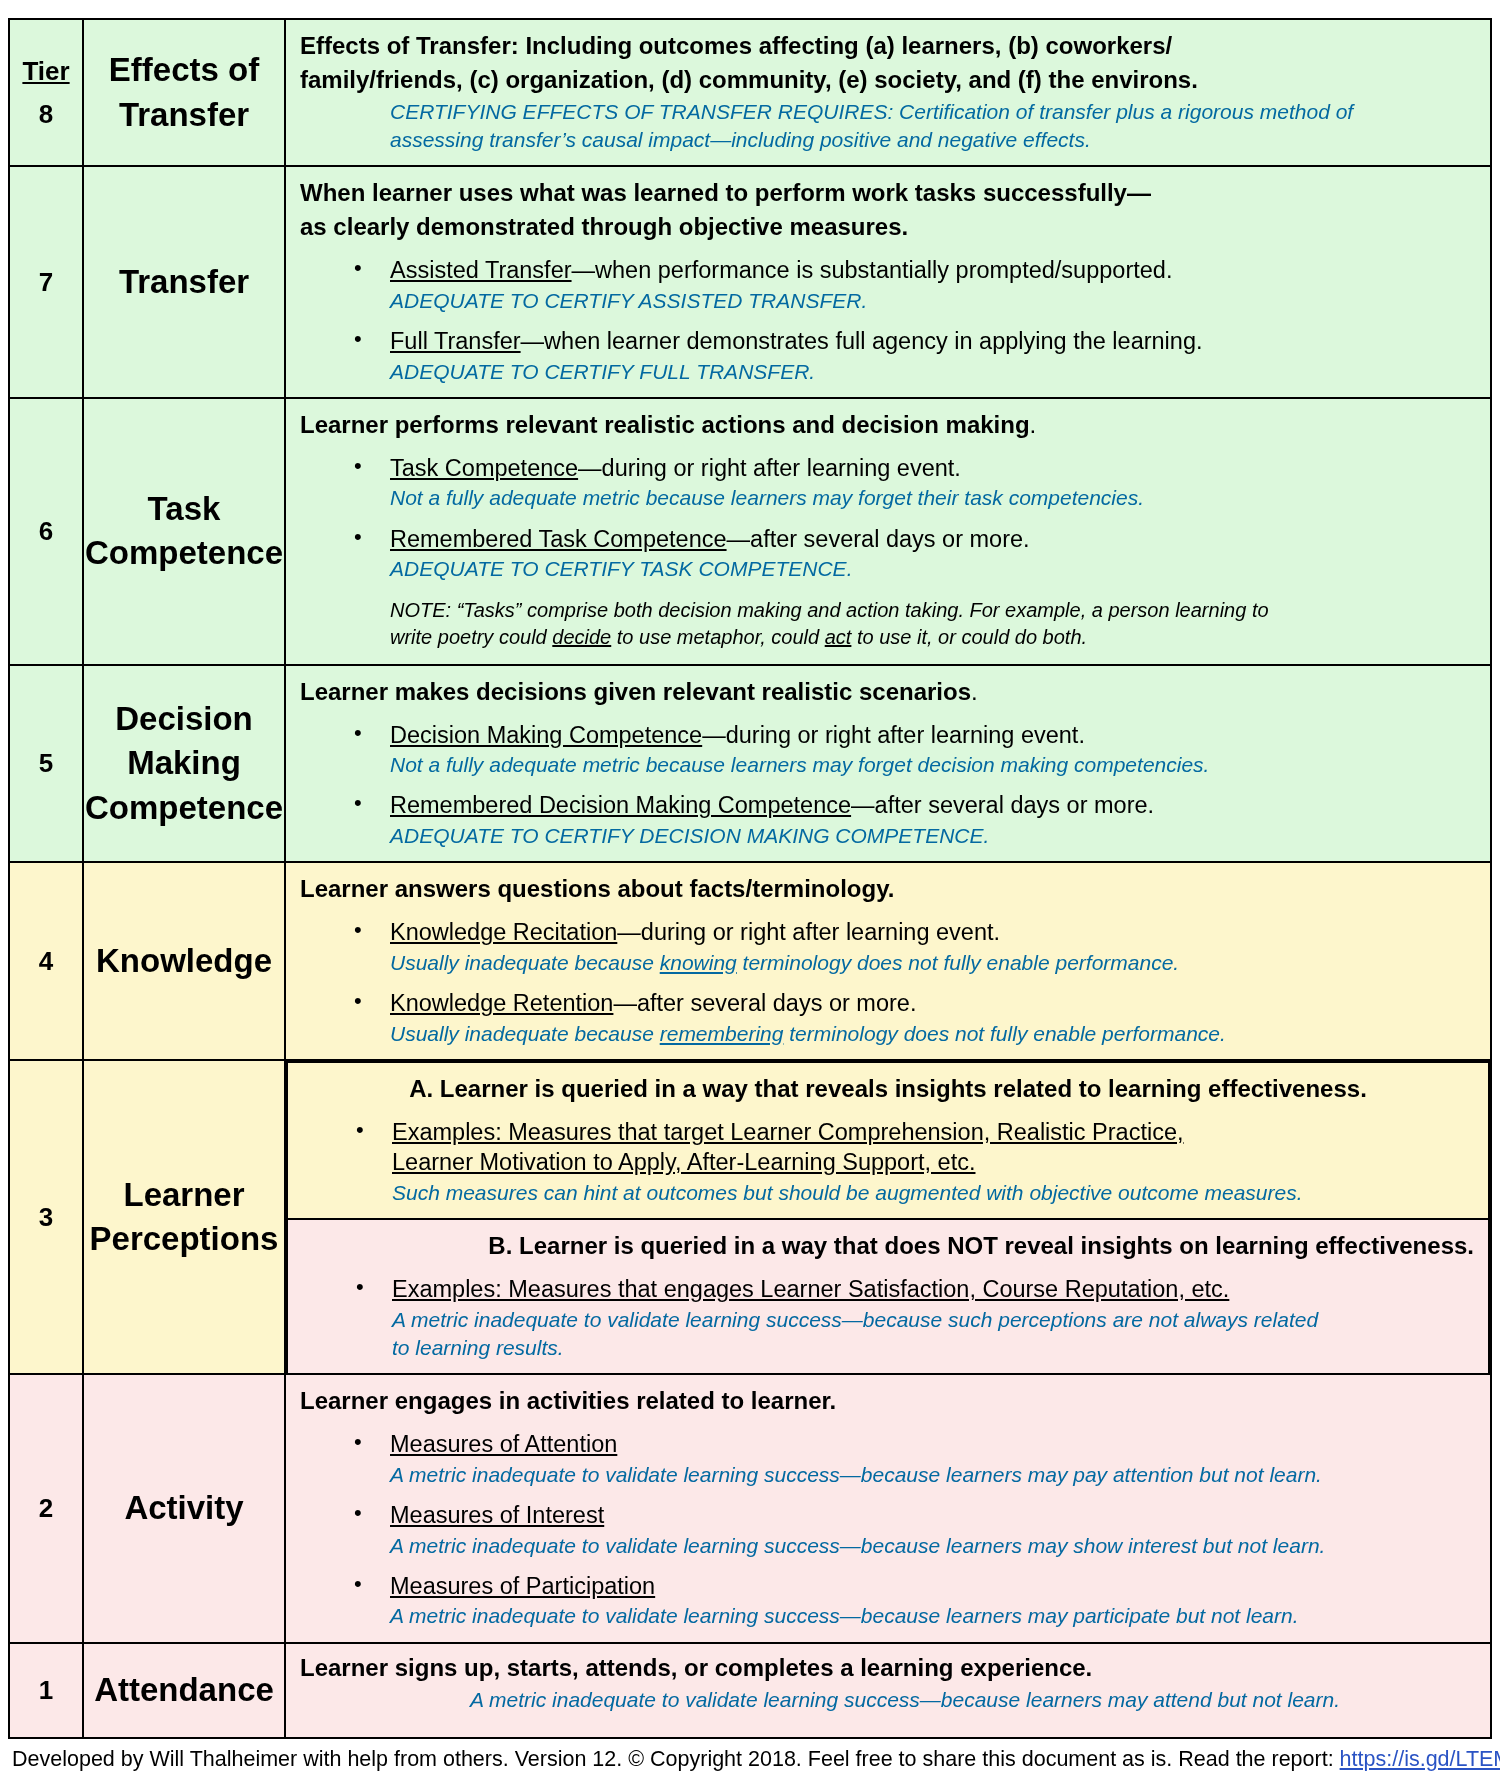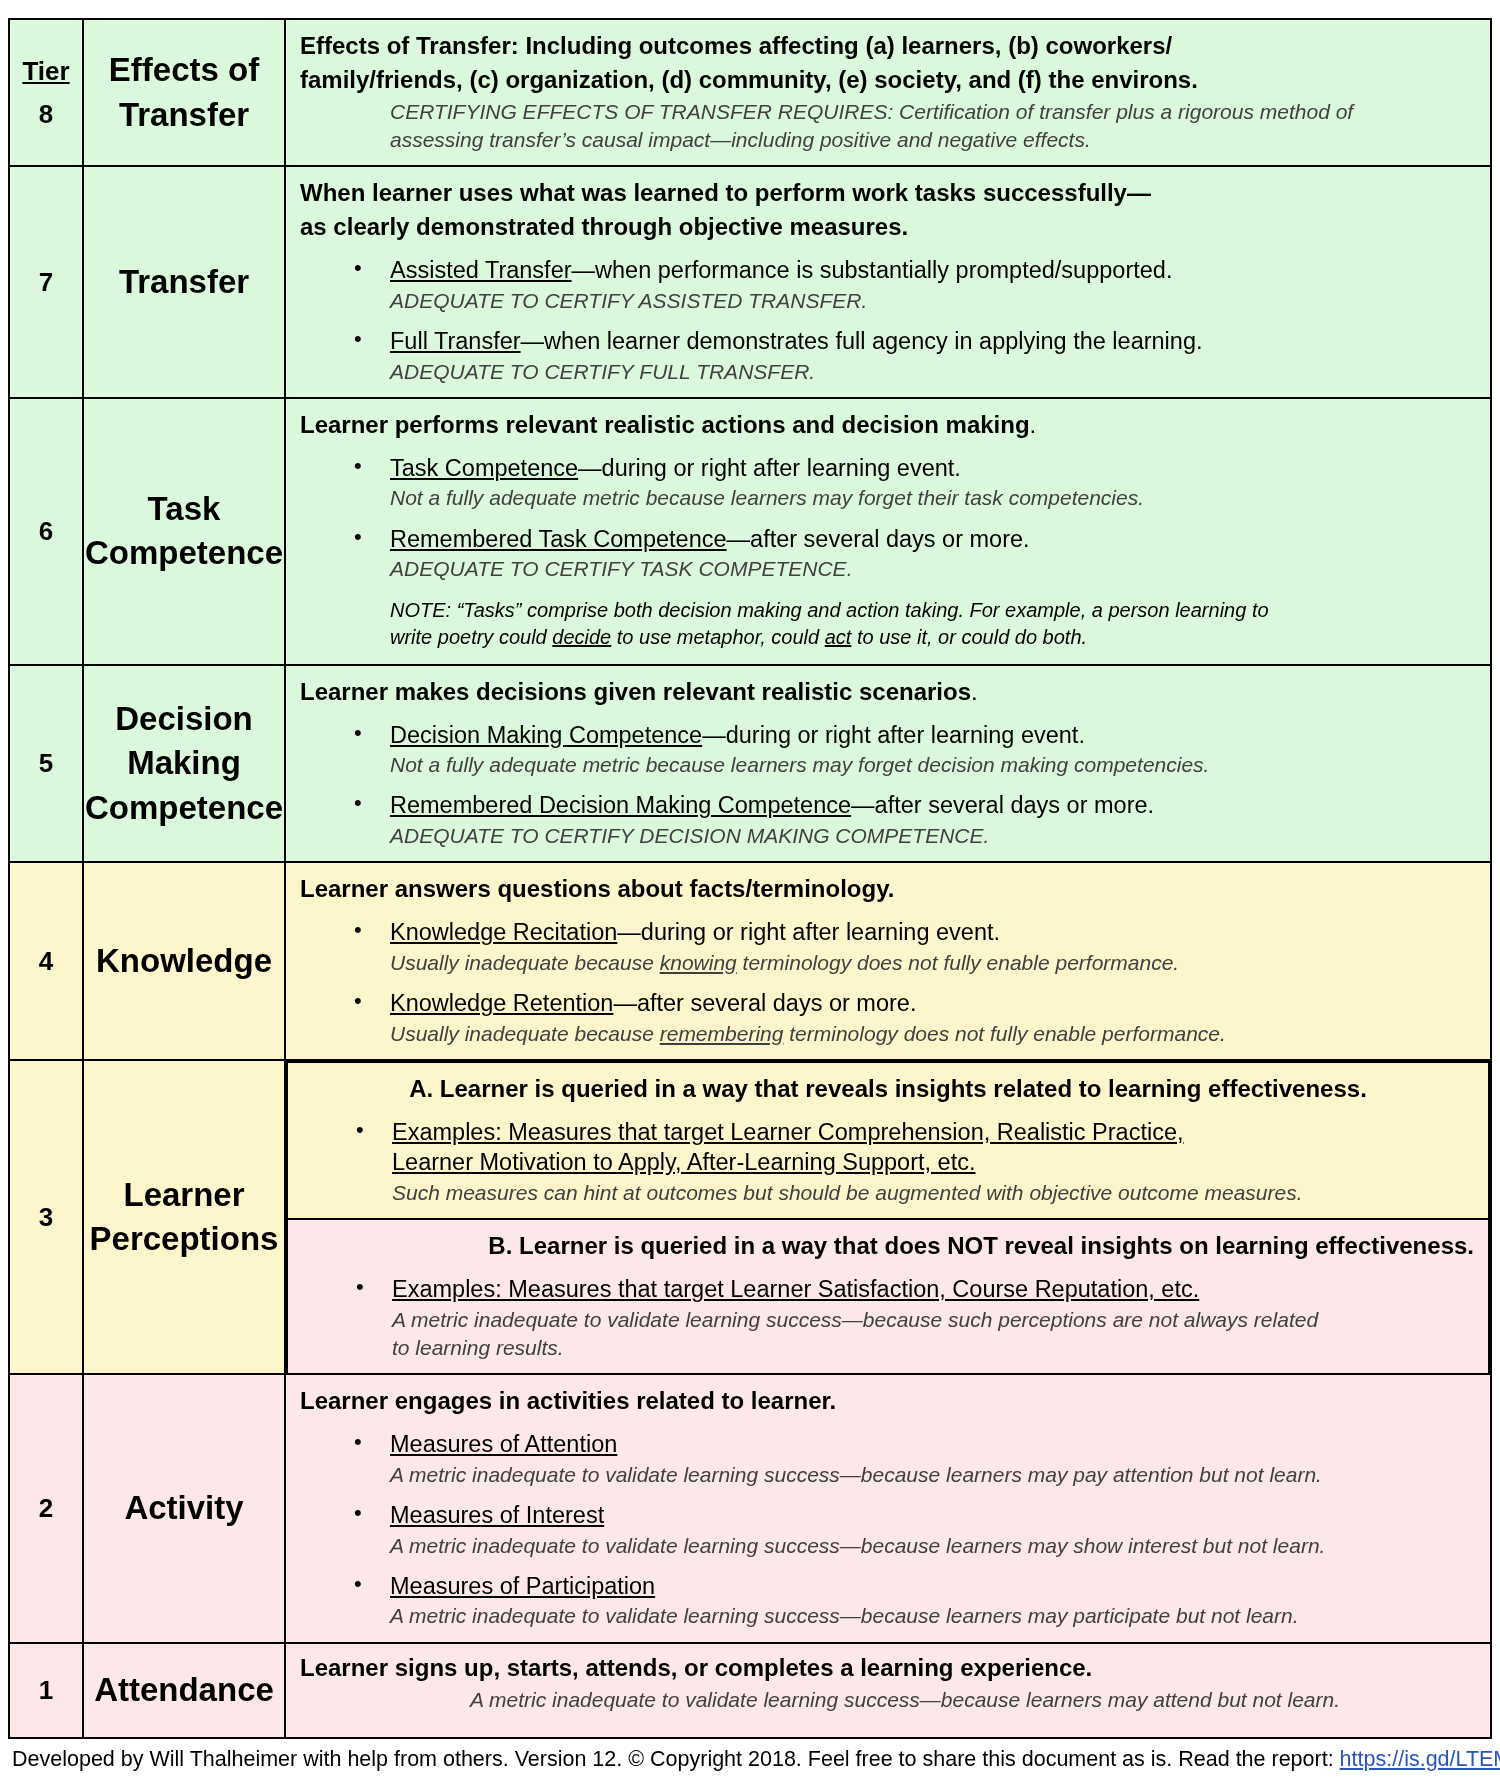--- a/index.html
+++ b/index.html
@@ -83,21 +83,21 @@
   }
   ul.bl > li::before {
     content: "\2022";
     position: absolute;
     left: 8px;
     top: -1px;
     font-size: 22px;
   }
   .u { text-decoration: underline; }
   .note-blue {
-    color: #404040;
+    color: #0369a1;
     font-style: italic;
     font-size: 21px;
     line-height: 1.30;
     display: block;
     margin-top: 1px;
   }
   .note-black {
     color: #000;
     font-style: italic;
     font-size: 20px;
@@ -264,21 +264,21 @@
                 </ul>
               </div>
             </td>
           </tr>
           <tr>
             <td class="bg-pink">
               <div class="desc">
                 <div class="hd left" style="text-align:right">B. Learner is queried in a way that does NOT reveal insights on learning effectiveness.</div>
                 <ul class="bl">
                   <li>
-                    <span class="u">Examples: Measures that target Learner Satisfaction, Course Reputation, etc.</span>
+                    <span class="u">Examples: Measures that engages Learner Satisfaction, Course Reputation, etc.</span>
                     <span class="note-blue">A metric inadequate to validate learning success—because such perceptions are not always related</span>
                     <span class="note-blue">to learning results.</span>
                   </li>
                 </ul>
               </div>
             </td>
           </tr>
         </tbody>
             </table>
       </td>

